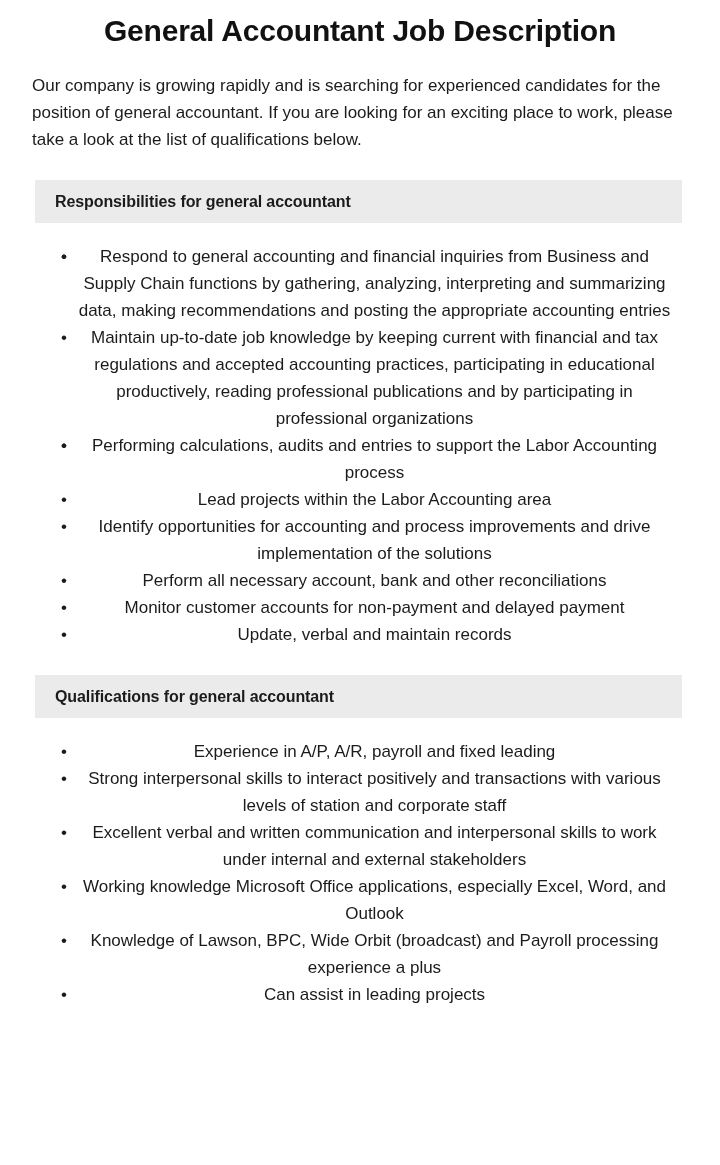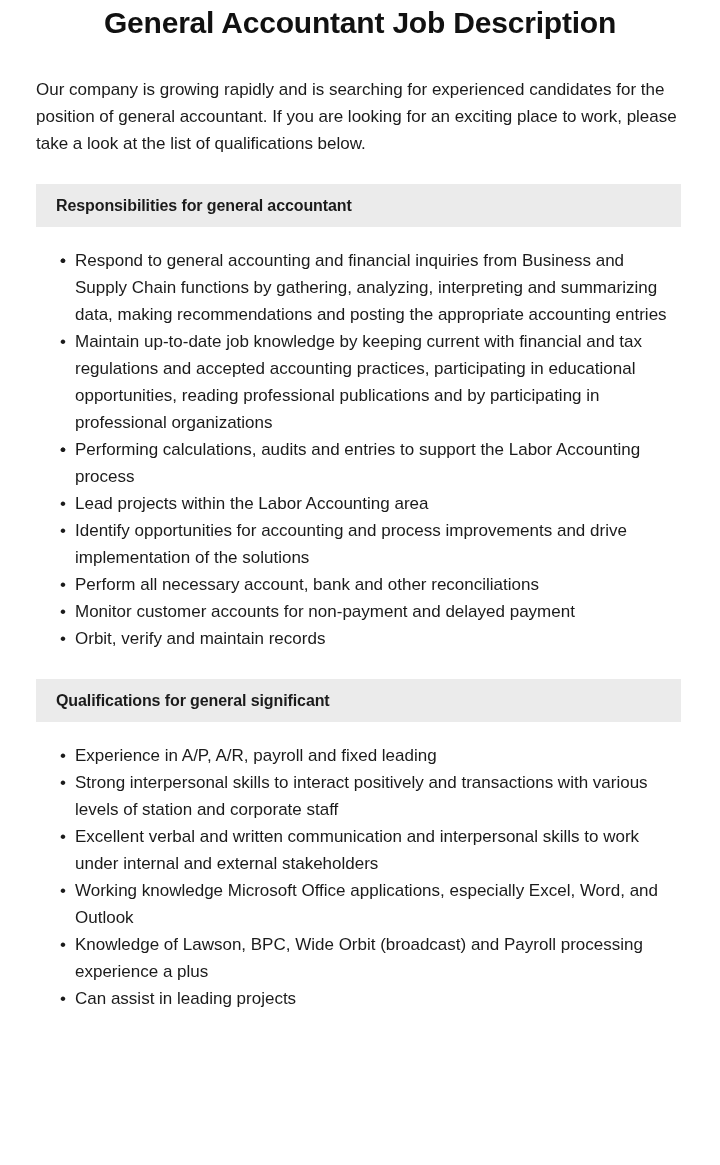--- a/index.html
+++ b/index.html
@@ -11,44 +11,45 @@
   body {
     width: 720px;
     min-height: 1165px;
     font-family: "Liberation Sans", "DejaVu Sans", sans-serif;
     color: #1b1b1b;
     -webkit-font-smoothing: antialiased;
   }
   .page {
     width: 720px;
     box-sizing: border-box;
-    padding: 0;
+    padding: 8px;
   }
   .doc-title {
     margin: 0;
     padding: 4px 20px 0 20px;
     font-size: 30px;
     line-height: 38px;
     font-weight: 700;
     letter-spacing: -0.2px;
     text-align: center;
     color: #111111;
   }
   .intro {
-    margin: 16px;
+    margin: 4px;
     padding: 18px 22px 0 20px;
     font-size: 17px;
     line-height: 27px;
     font-weight: 400;
     color: #1b1b1b;
     text-align: left;
   }
   .section {
-    margin: 16px;
+    margin: 7px;
     padding: 0;
+    text-align: center;
   }
   .section-header {
     margin: 27px 23px 0 20px;
     background: #ebebeb;
     height: 43px;
     display: flex;
     align-items: center;
     box-sizing: border-box;
     padding-left: 20px;
   }
@@ -104,34 +105,34 @@
 
   <p class="intro">Our company is growing rapidly and is searching for experienced candidates for the position of general accountant. If you are looking for an exciting place to work, please take a look at the list of qualifications below.</p>
 
   <div class="section">
     <div class="section-header">
       <span class="section-header-text">Responsibilities for general accountant</span>
     </div>
     <ul class="bullet-list first-list" id="responsibilities-list">
         <li><span class="bullet-marker">•</span></li>
         <li><span class="bullet-marker">•</span><span class="list-item-text">Respond to general accounting and financial inquiries from Business and Supply Chain functions by gathering, analyzing, interpreting and summarizing data, making recommendations and posting the appropriate accounting entries</span></li>
-        <li><span class="bullet-marker">•</span><span class="list-item-text">Maintain up-to-date job knowledge by keeping current with financial and tax regulations and accepted accounting practices, participating in educational opportunities, reading professional publications and by participating in professional organizations</span></li>
+        <li><span class="bullet-marker">•</span><span class="list-item-text">Maintain up-to-date job knowledge by keeping current with financial and tax regulations and accepted accounting practices, participating in educational productively, reading professional publications and by participating in professional organizations</span></li>
         <li><span class="bullet-marker">•</span></li>
         <li><span class="bullet-marker">•</span><span class="list-item-text">Performing calculations, audits and entries to support the Labor Accounting process</span></li>
         <li><span class="bullet-marker">•</span><span class="list-item-text">Lead projects within the Labor Accounting area</span></li>
         <li><span class="bullet-marker">•</span><span class="list-item-text">Identify opportunities for accounting and process improvements and drive implementation of the solutions</span></li>
         <li><span class="bullet-marker">•</span><span class="list-item-text">Perform all necessary account, bank and other reconciliations</span></li>
         <li><span class="bullet-marker">•</span><span class="list-item-text">Monitor customer accounts for non-payment and delayed payment</span></li>
-        <li><span class="bullet-marker">•</span><span class="list-item-text">Orbit, verify and maintain records</span></li>
+        <li><span class="bullet-marker">•</span><span class="list-item-text">Update, verbal and maintain records</span></li>
       </ul>
   </div>
 
   <div class="section">
     <div class="section-header">
-      <span class="section-header-text">Qualifications for general significant</span>
+      <span class="section-header-text">Qualifications for general accountant</span>
     </div>
     <ul class="bullet-list second-list" id="qualifications-list">
         <li><span class="bullet-marker">•</span><span class="list-item-text">Experience in A/P, A/R, payroll and fixed leading</span></li>
         <li><span class="bullet-marker">•</span><span class="list-item-text">Strong interpersonal skills to interact positively and transactions with various levels of station and corporate staff</span></li>
         <li><span class="bullet-marker">•</span><span class="list-item-text">Excellent verbal and written communication and interpersonal skills to work under internal and external stakeholders</span></li>
         <li><span class="bullet-marker">•</span><span class="list-item-text">Working knowledge Microsoft Office applications, especially Excel, Word, and Outlook</span></li>
         <li><span class="bullet-marker">•</span><span class="list-item-text">Knowledge of Lawson, BPC, Wide Orbit (broadcast) and Payroll processing experience a plus</span></li>
         <li><span class="bullet-marker">•</span><span class="list-item-text">Can assist in leading projects</span></li>
       </ul>
   </div>

